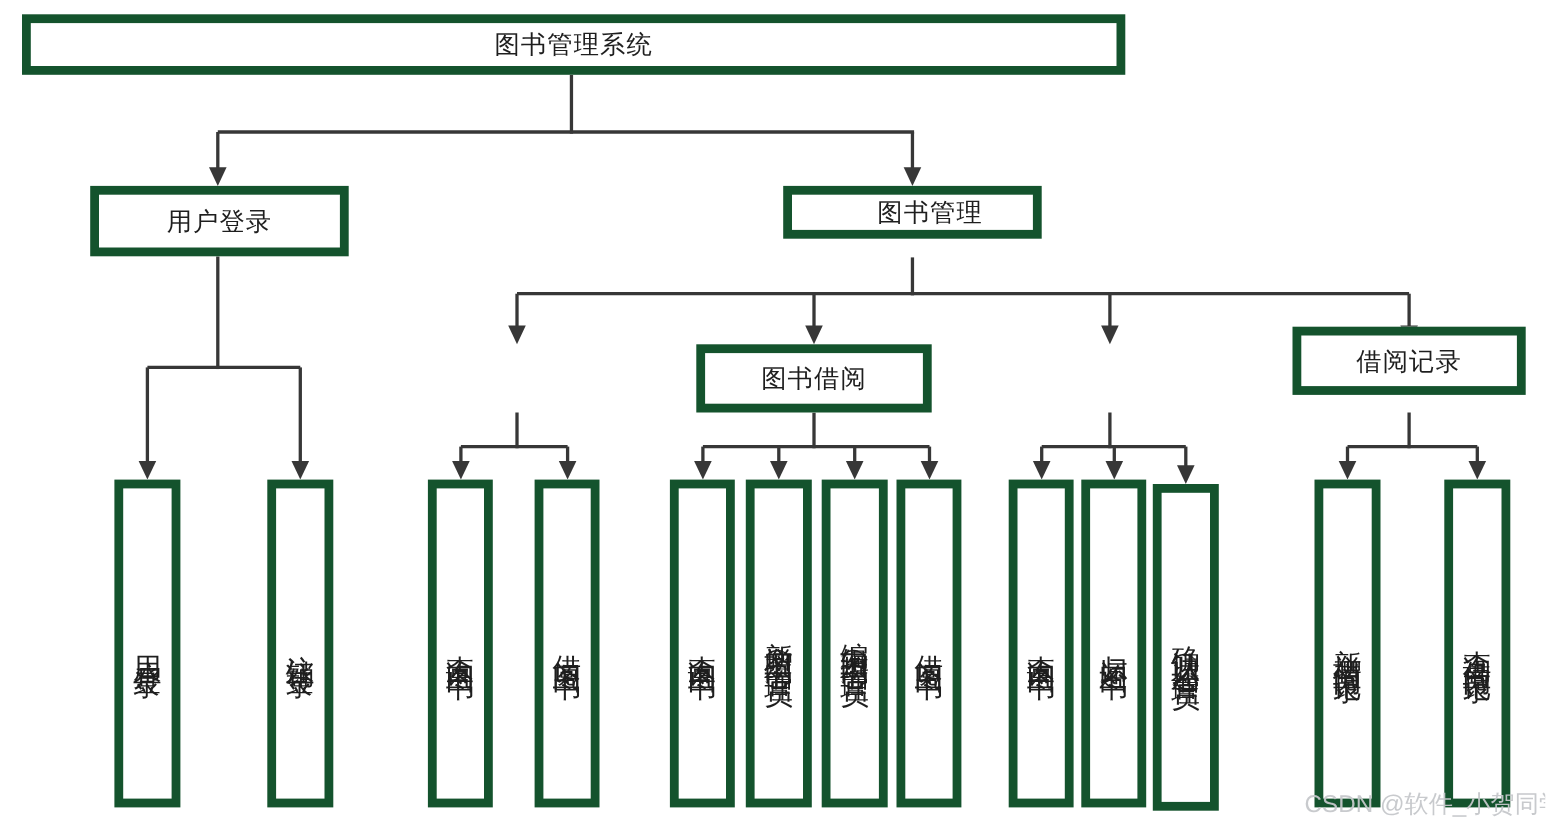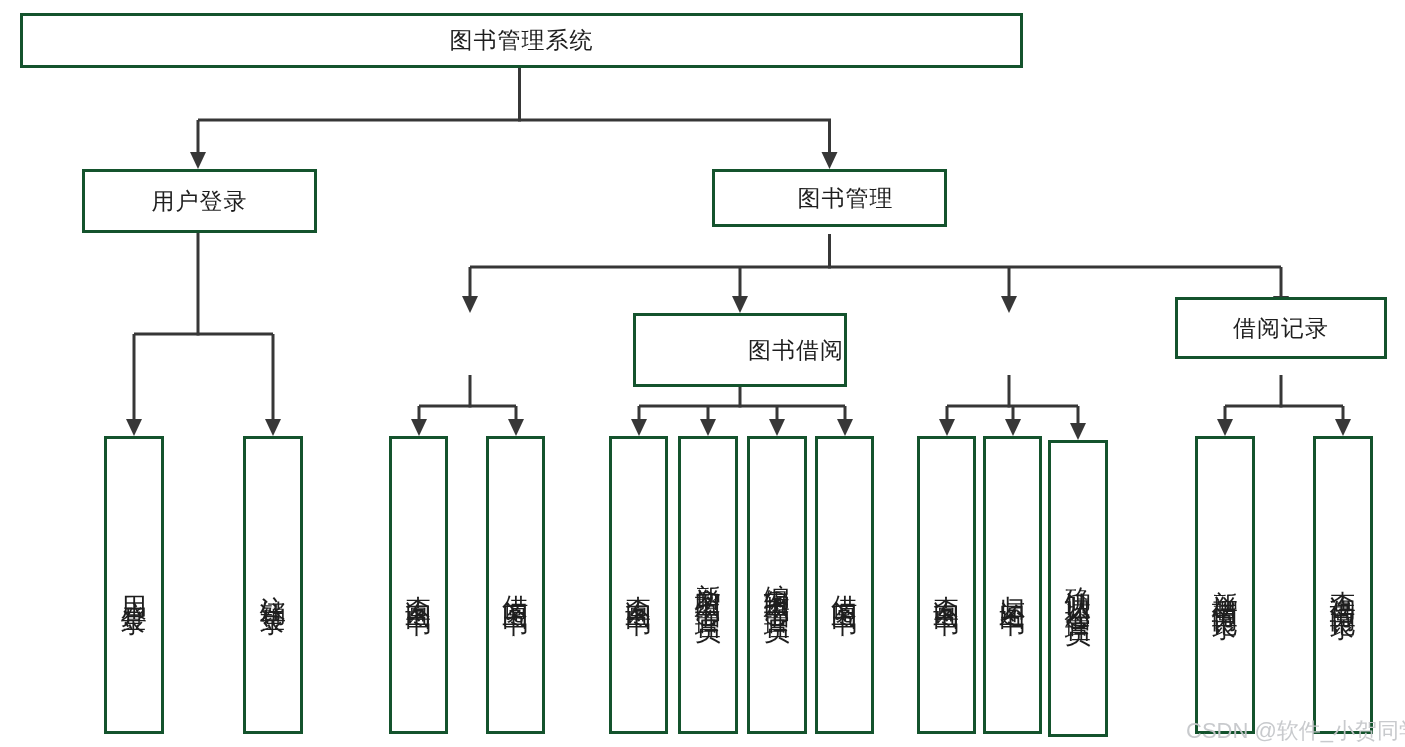--- a/index.html
+++ b/index.html
@@ -7,21 +7,21 @@
     position: relative;
     width: 1405px;
     height: 747px;
     background: #ffffff;
     overflow: hidden;
     font-family: "Liberation Sans", sans-serif;
   }
   .box {
     position: absolute;
     background: #ffffff;
-    border: 3px solid #14532d;
+    border: 8px solid #14532d;
     box-sizing: border-box;
     display: flex;
     align-items: center;
     justify-content: center;
     color: #1e1e1e;
   }
   .hlabel {
     font-size: 23px;
     letter-spacing: 1px;
     white-space: nowrap;
@@ -125,25 +125,25 @@
     </g>
   </svg>
 
   <div class="box" style="left:20px; top:13px; width:1003px; height:55px;">
     <span class="hlabel">图书管理系统</span>
   </div>
 
   <div class="box" style="left:82px; top:169px; width:235px; height:64px;">
     <span class="hlabel">用户登录</span>
   </div>
-  <div class="box" style="left:712px; top:169px; width:235px; height:58px;padding-left:32px;">
+  <div class="box" style="left:712px; top:169px; width:235px; height:48px;padding-left:32px;">
     <span class="hlabel">图书管理</span>
   </div>
 
-  <div class="box" style="left:633px; top:313px; width:214px; height:74px;justify-content:flex-end;">
+  <div class="box" style="left:633px; top:313px; width:214px; height:62px;">
     <span class="hlabel">图书借阅</span>
   </div>
   <div class="box" style="left:1175px; top:297px; width:212px; height:62px;">
     <span class="hlabel">借阅记录</span>
   </div>
 
   <div class="box leaf" style="left:104px; top:436px; width:60px; height:298px;">
     <span class="vtext">用户登录</span>
   </div>
   <div class="box leaf" style="left:243px; top:436px; width:60px; height:298px;">

